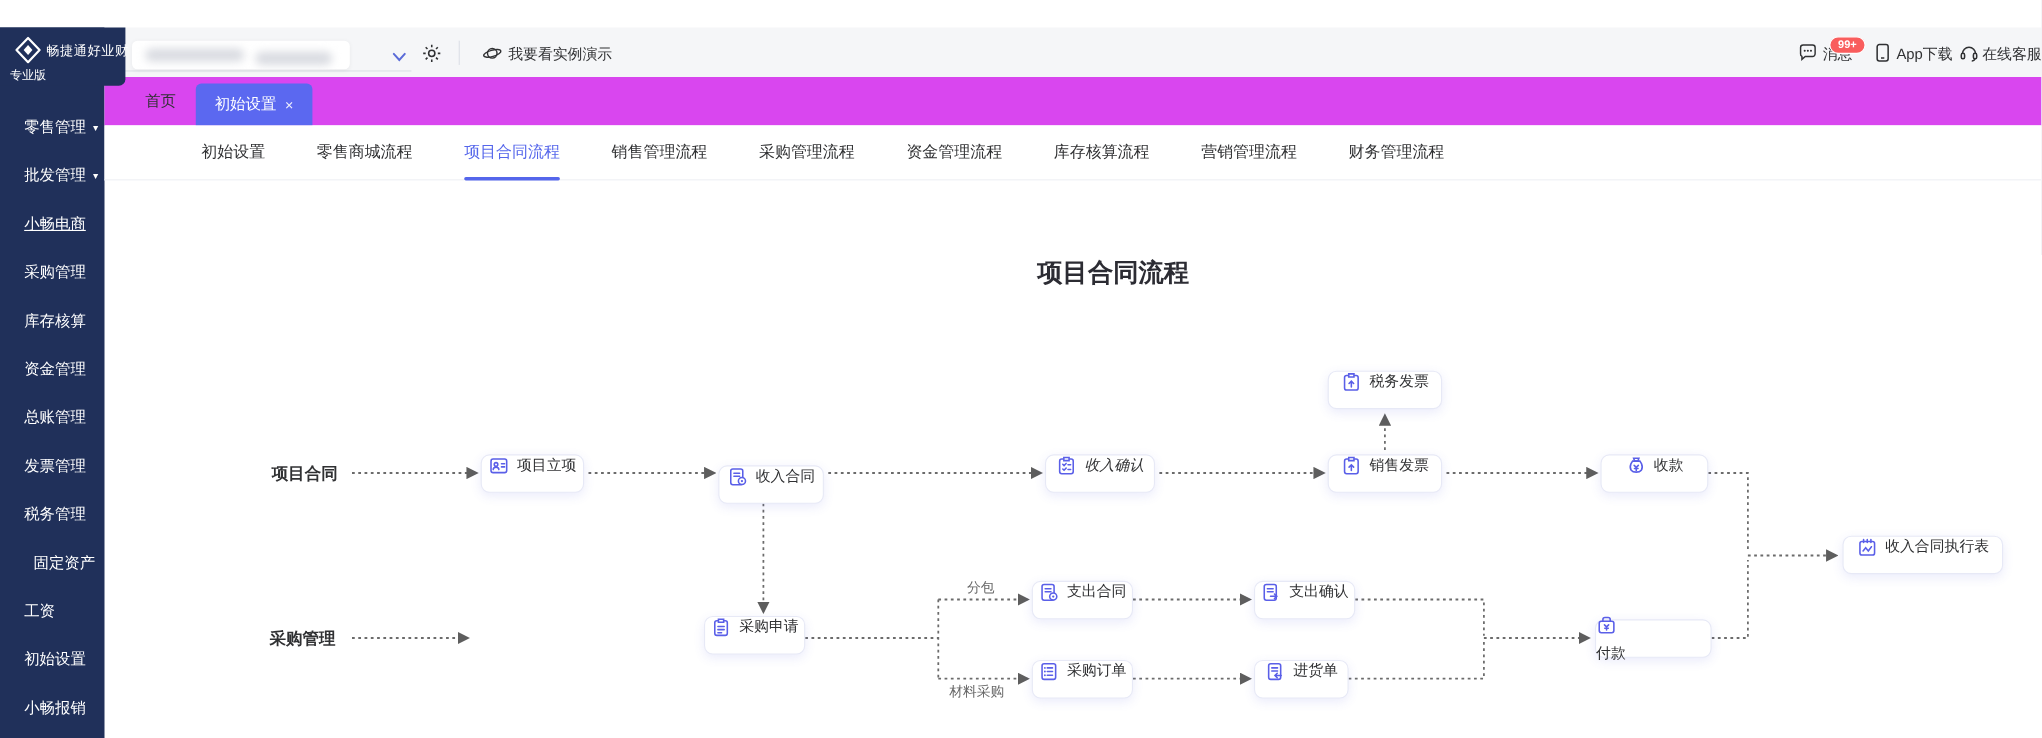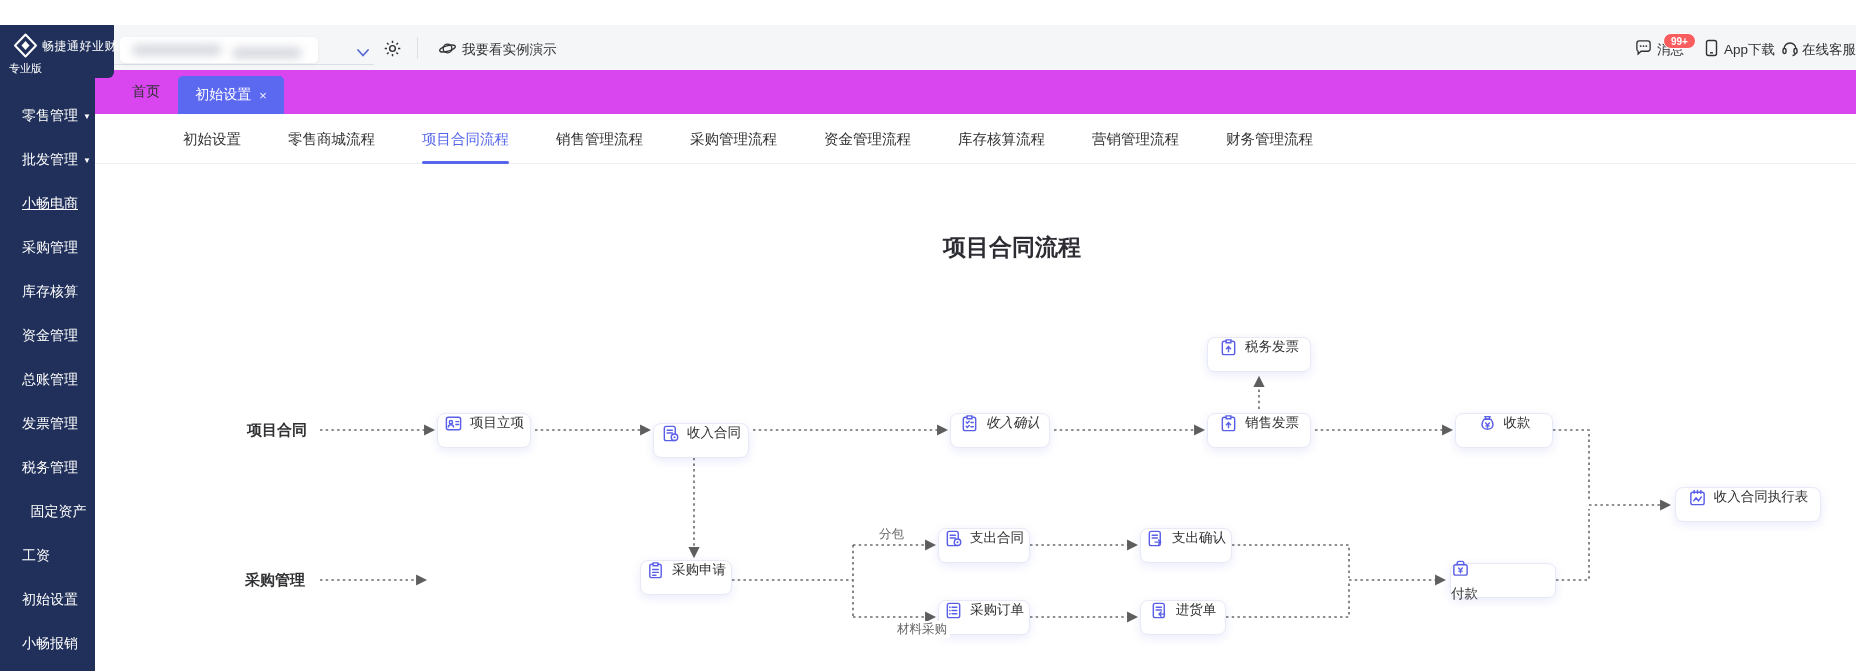--- a/index.html
+++ b/index.html
@@ -363,15 +363,15 @@
               <path d="M6.5 6V4.5a2 2 0 0 1 2-2h3a2 2 0 0 1 2 2V6"></path>
               <path d="M8 9.5l2 2 2-2M10 11.5v3M8.3 12.8h3.4"></path>
             </g>
           </svg>
         </span>
         <span>付款</span>
       </div>
       <div class="rowlab" style="left: 247px; top: 421px;">项目合同</div>
       <div class="rowlab" style="left: 245px; top: 571px;">采购管理</div>
       <div class="brlab" style="left: 876px; top: 526px;">分包</div>
-      <div class="brlab" style="left: 894px; top: 621px;">材料采购</div>
+      <div class="brlab" style="left: 860px; top: 621px;">材料采购</div>
     </div>
 </div>
 
 </body></html>

